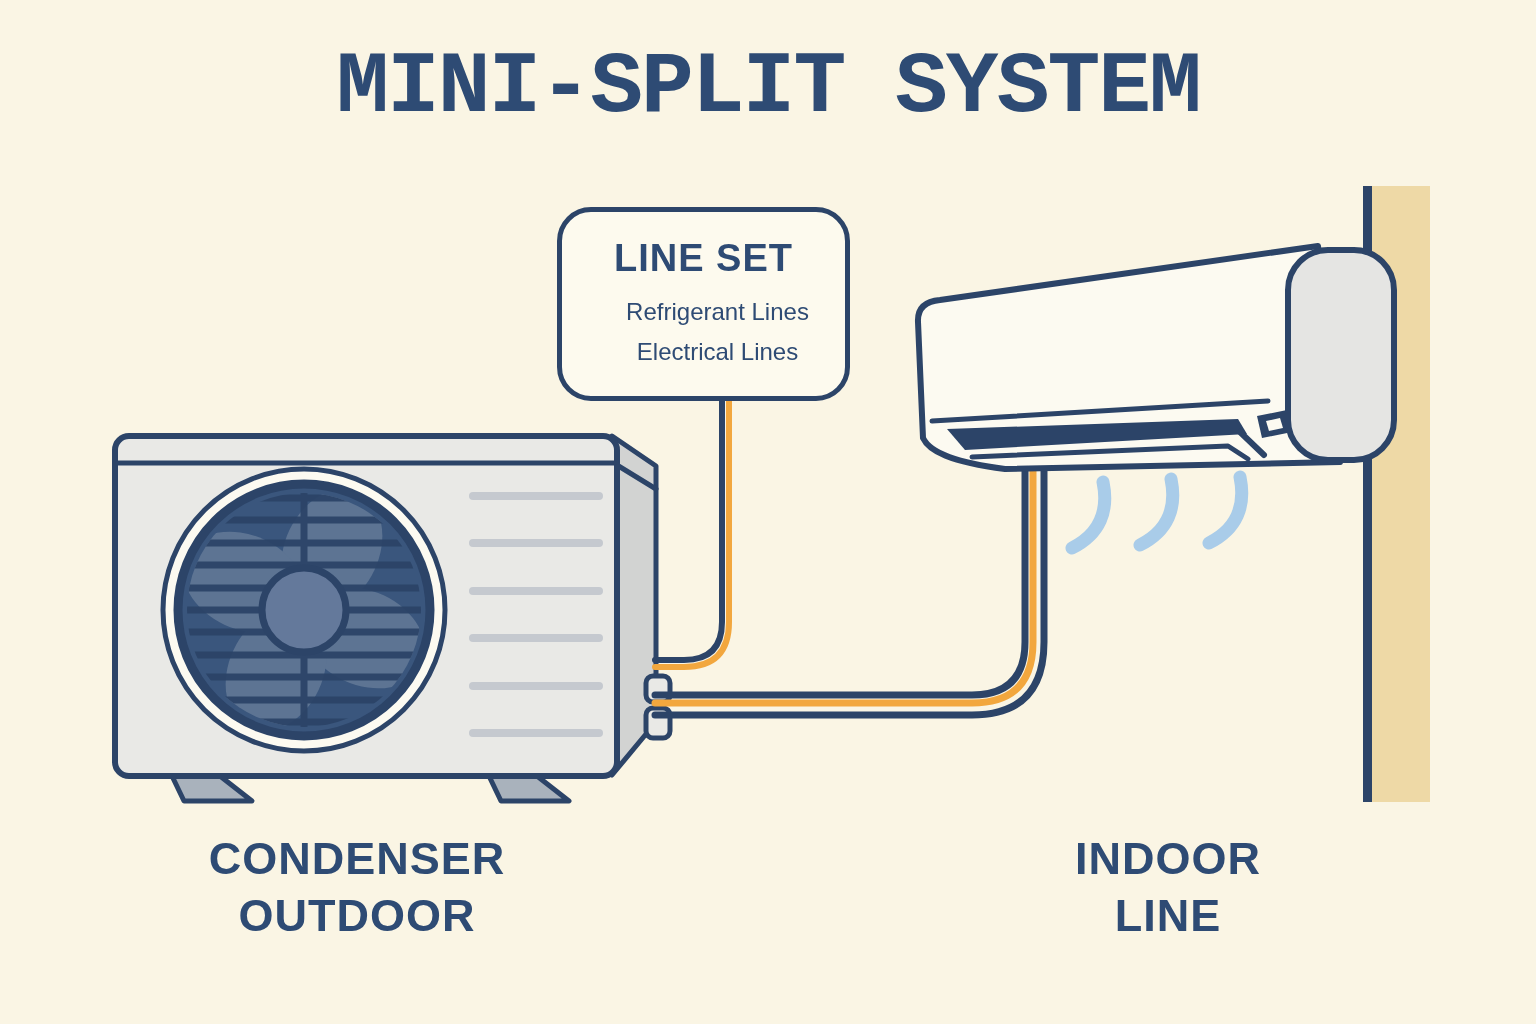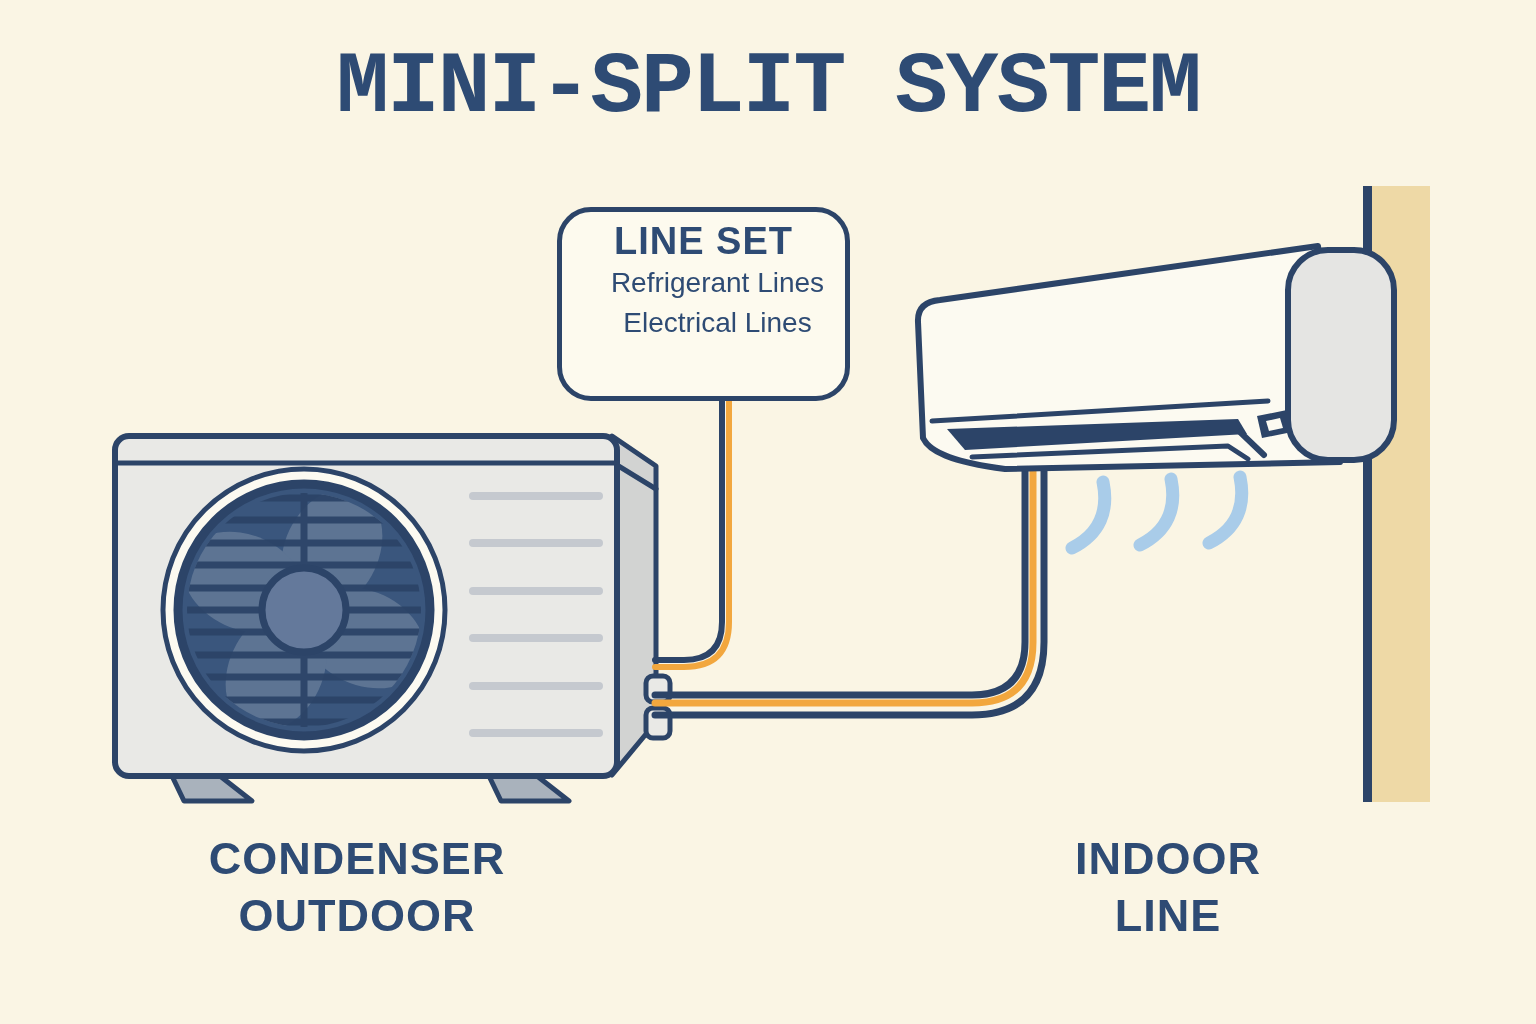--- a/index.html
+++ b/index.html
@@ -12,22 +12,22 @@
   body{font-family:"Liberation Sans","DejaVu Sans",sans-serif;}
   .stage{position:relative;width:1536px;height:1024px;background:var(--c-bg);overflow:hidden;}
   .stage svg{position:absolute;left:0;top:0;}
 
   .title{position:absolute;left:0;right:0;top:44px;text-align:center;
          font-weight:700;font-size:88px;line-height:1;letter-spacing:-2px;color:var(--c-ink);font-family:Liberation Mono, monospace;}
 
   .callout{position:absolute;left:557px;top:207px;width:293px;height:194px;box-sizing:border-box;
            background:var(--c-boxbg);border:5px solid var(--c-navy);border-radius:34px;
            text-align:center;color:var(--c-ink);}
-  .callout-title{margin-top:8px;font-weight:700;font-size:38px;letter-spacing:1px;}
-  .callout-lines{font-size:28px;line-height:40px;padding-left:28px;}
+  .callout-title{margin-top:25px;font-weight:700;font-size:38px;letter-spacing:1px;}
+  .callout-lines{margin-top:12px;font-size:24px;line-height:40px;padding-left:28px;}
 
   .unit-label{position:absolute;top:830px;width:480px;text-align:center;color:var(--c-ink);
               font-weight:700;font-size:45px;line-height:57px;letter-spacing:1px;}
   .label-outdoor{left:117px;}
   .label-indoor{left:928px;}
 
   
   .ln{fill:none;stroke:var(--c-navy);stroke-linecap:round;stroke-linejoin:round;}
   .ln-or{fill:none;stroke:var(--c-orange);stroke-linecap:round;stroke-linejoin:round;}
   .f-navy{fill:var(--c-navy);stroke:none;}

